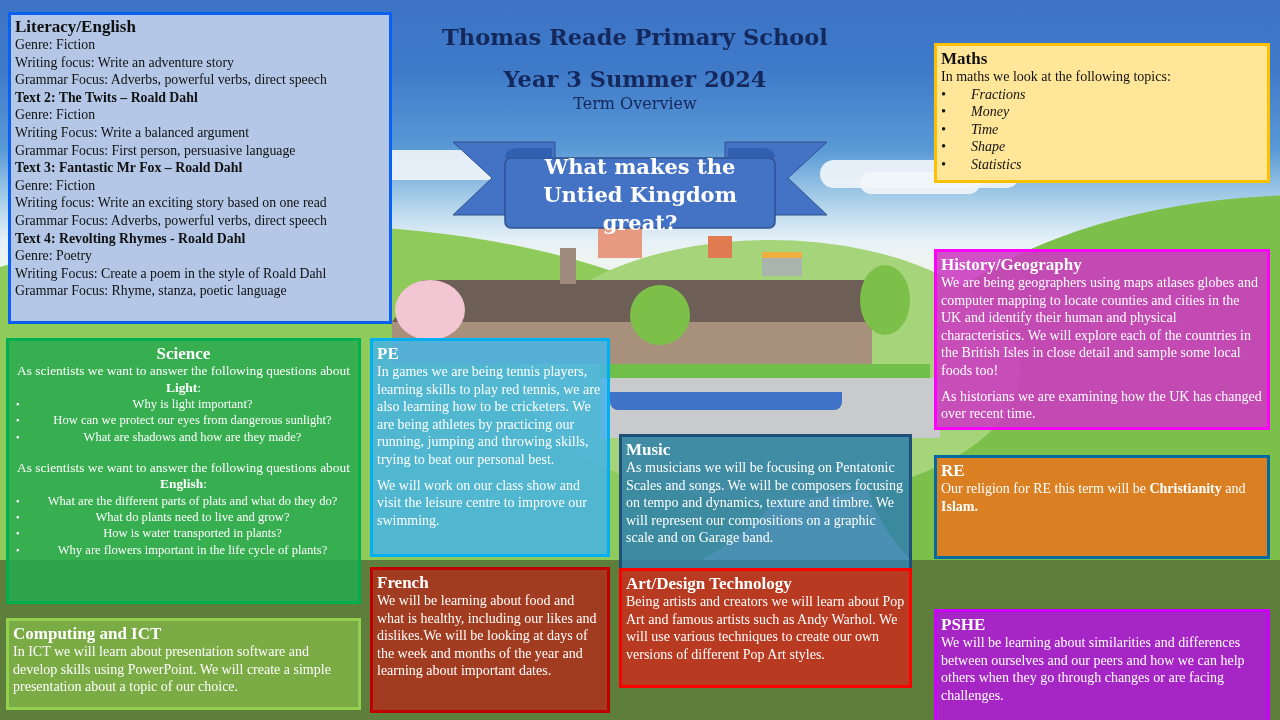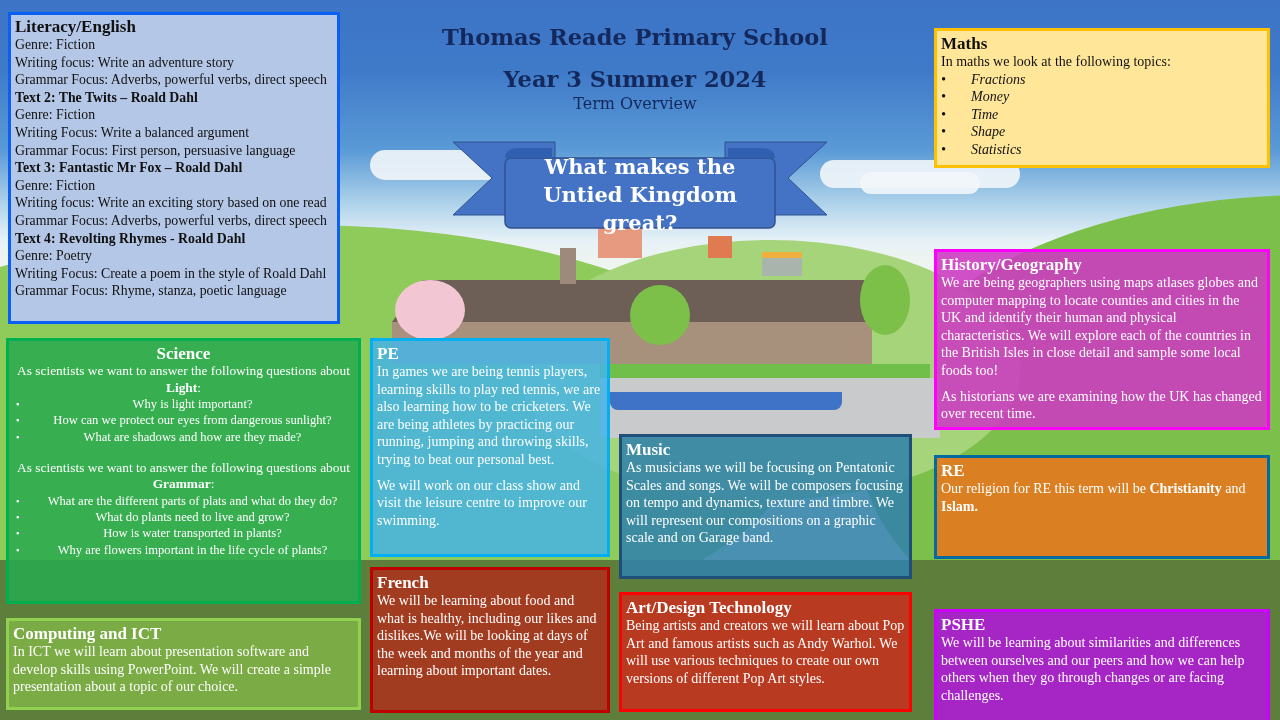--- a/index.html
+++ b/index.html
@@ -88,21 +88,21 @@
   <polygon points="377,2 275,2 275,75 377,75 338,38" fill="#4472c4" stroke="#2f528f" stroke-width="1"></polygon>
   <rect x="55" y="18" width="270" height="70" rx="6" fill="#4472c4" stroke="#2f528f" stroke-width="1.5"></rect>
   <path d="M55,18 Q55,8 70,8 L102,8 L102,18 Z" fill="#2f5fae"></path>
   <path d="M325,18 Q325,8 310,8 L278,8 L278,18 Z" fill="#2f5fae"></path>
 </svg>
 <div class="banner-text">
   <span>What makes the</span>
   <span>Untied Kingdom great?</span>
 </div>
 
-<div class="panel dark" style="left:8px;top:12px;width:332px;height:312px;background:#b4c7e7;border:3px solid #0a5ff5;padding-top:2px;font-size:13.8px;line-height:17.6px;">
+<div class="panel dark" style="left:8px;top:12px;width:384px;height:312px;background:#b4c7e7;border:3px solid #0a5ff5;padding-top:2px;font-size:13.8px;line-height:17.6px;">
   <h2>Literacy/English</h2>
   <div>
     <div>Genre: Fiction</div>
     <div>Writing focus: Write an adventure story</div>
     <div>Grammar Focus: Adverbs, powerful verbs, direct speech</div>
   </div>
   <div>
     <div><b>Text 2: The Twits – Roald Dahl</b></div>
     <div>Genre: Fiction</div>
     <div>Writing Focus: Write a balanced argument</div>
@@ -115,21 +115,21 @@
     <div>Grammar Focus: Adverbs, powerful verbs, direct speech</div>
   </div>
   <div>
     <div><b>Text 4: Revolting Rhymes - Roald Dahl</b></div>
     <div>Genre: Poetry</div>
     <div>Writing Focus: Create a poem in the style of Roald Dahl</div>
     <div>Grammar Focus: Rhyme, stanza, poetic language</div>
   </div>
 </div>
 
-<div class="panel dark" style="left:934px;top:28px;width:336px;height:140px;background:#ffe699;border:3px solid #ffc000;">
+<div class="panel dark" style="left:934px;top:43px;width:336px;height:140px;background:#ffe699;border:3px solid #ffc000;">
   <h2>Maths</h2>
   <div>In maths we look at the following topics:</div>
   <ul class="bullets">
     <li>Fractions</li>
     <li>Money</li>
     <li>Time</li>
     <li>Shape</li>
     <li>Statistics</li>
   </ul>
 </div>
@@ -158,21 +158,21 @@
   <div>
     <span>As scientists we want to answer the following questions about </span><b>Light</b>:
   </div>
   <ul class="sci-bullets">
     <li>Why is light important?</li>
     <li>How can we protect our eyes from dangerous sunlight?</li>
     <li>What are shadows and how are they made?</li>
   </ul>
   <div style="height:15px;"></div>
   <div>
-    <span>As scientists we want to answer the following questions about </span><b>Grammar</b>:
+    <span>As scientists we want to answer the following questions about </span><b>English</b>:
   </div>
   <ul class="sci-bullets">
     <li>What are the different parts of plats and what do they do?</li>
     <li>What do plants need to live and grow?</li>
     <li>How is water transported in plants?</li>
     <li>Why are flowers important in the life cycle of plants?</li>
   </ul>
 </div>
 
 <div class="panel white" style="left:6px;top:618px;width:355px;height:92px;background:#7aab45;border:3px solid #92d050;">
@@ -190,16 +190,16 @@
 <div class="panel white" style="left:370px;top:567px;width:240px;height:146px;background:#a23c20;border:3px solid #c00000;">
   <h2>French</h2>
   <div>We will be learning about food and what is healthy, including our likes and dislikes.We will be looking at days of the week and months of the year and learning about important dates.</div>
 </div>
 
 <div class="panel white" style="left:619px;top:434px;width:293px;height:145px;background:rgba(50,130,170,0.88);border:3px solid #1f4e79;">
   <h2>Music</h2>
   <div>As musicians we will be focusing on Pentatonic Scales and songs. We will be composers focusing on tempo and dynamics, texture and timbre. We will represent our compositions on a graphic scale and on Garage band.</div>
 </div>
 
-<div class="panel white" style="left:619px;top:592px;width:293px;height:120px;background:#b83a20;border:3px solid #ff0000;">
+<div class="panel white" style="left:619px;top:568px;width:293px;height:120px;background:#b83a20;border:3px solid #ff0000;">
   <h2>Art/Design Technology</h2>
   <div>Being artists and creators we will learn about Pop Art and famous artists such as Andy Warhol. We will use various techniques to create our own versions of different Pop Art styles.</div>
 </div>
 
 </body></html>

